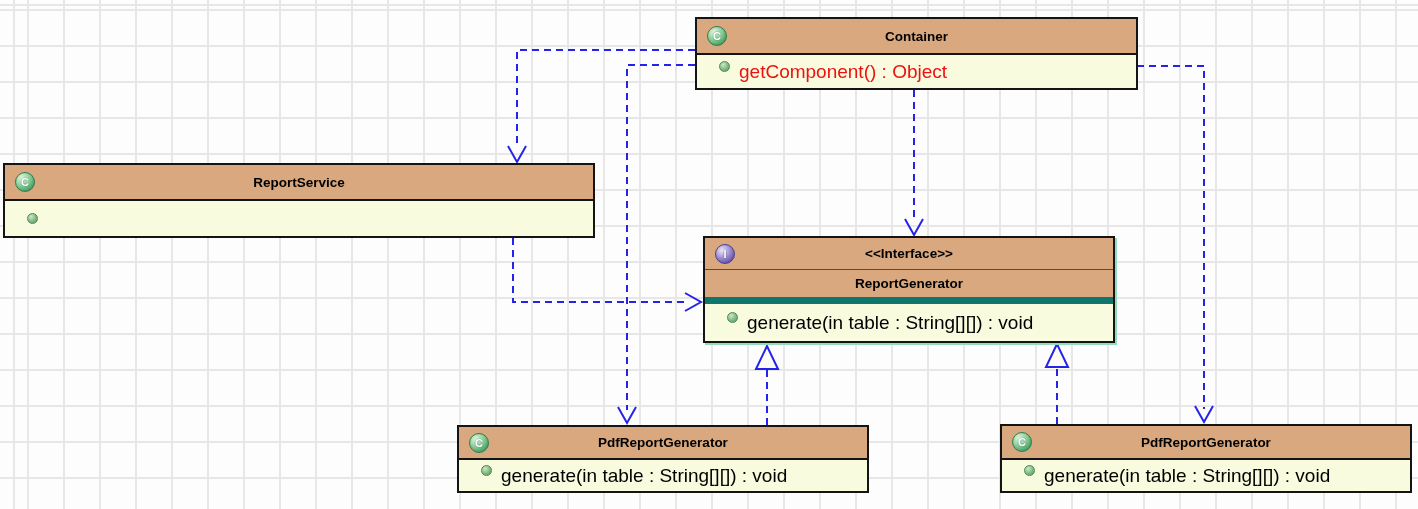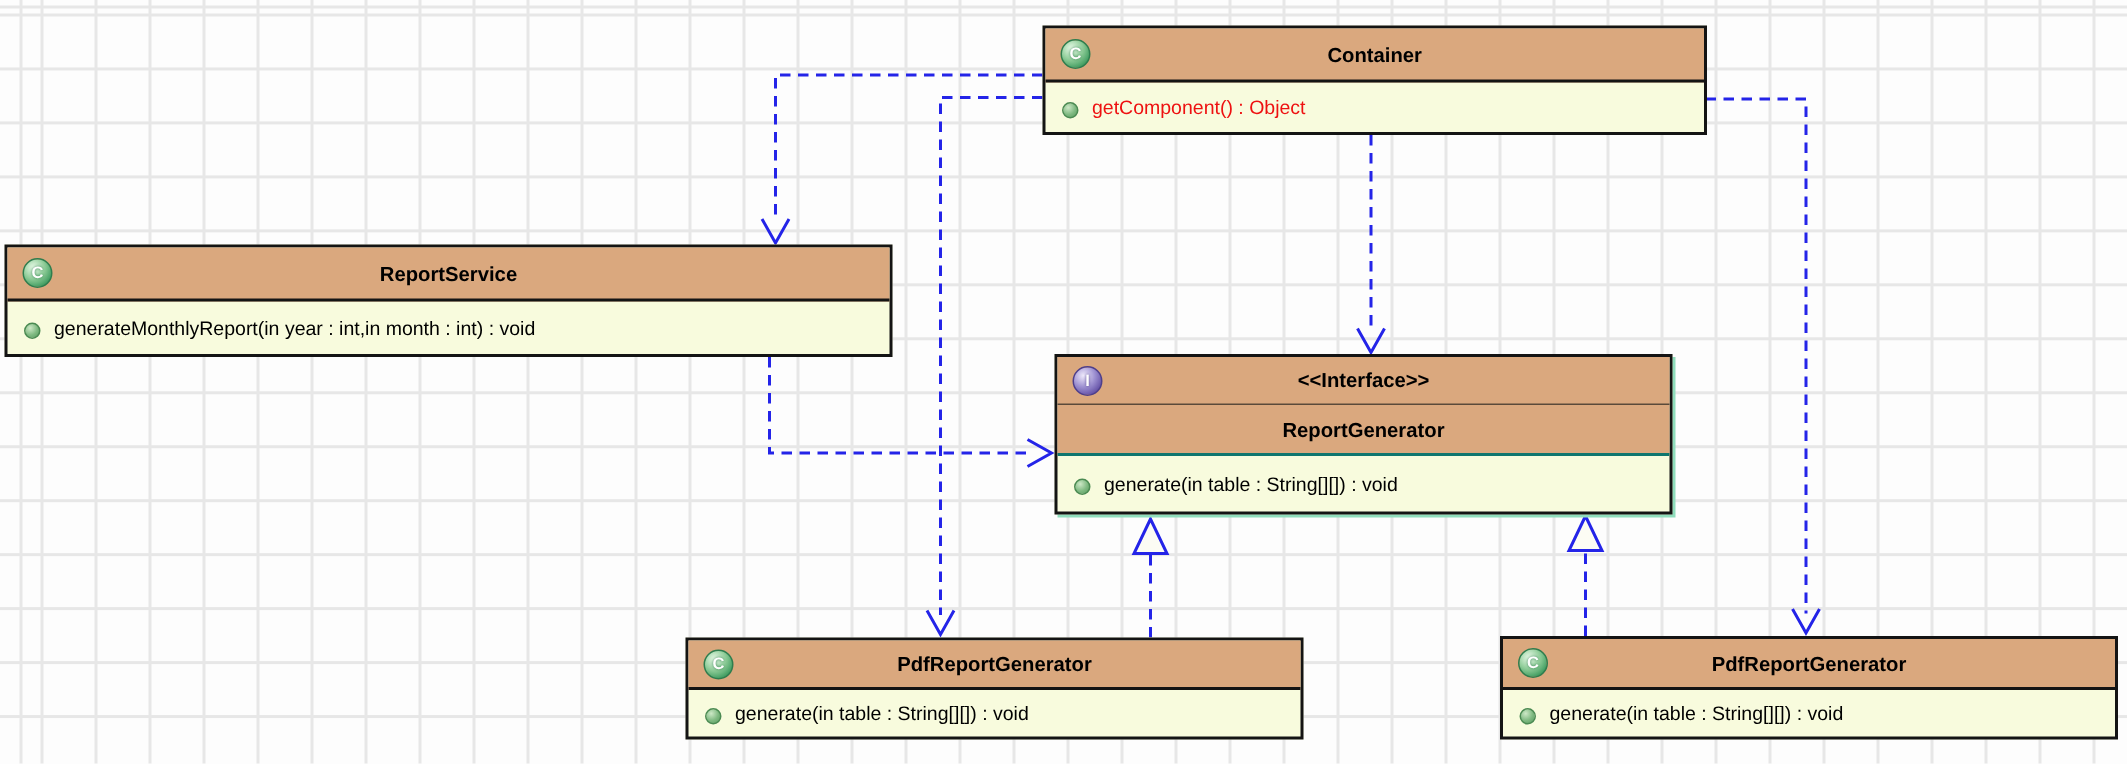--- a/index.html
+++ b/index.html
@@ -23,43 +23,43 @@
   .node{
     position:absolute;box-sizing:border-box;
     border:2px solid #141414;background:#F8FBDD;
   }
   .node.selected{box-shadow:2px 2px 0 #8FDDBC;}
   .hdr{
     position:relative;background:#DAA87E;border-bottom:2px solid #141414;
     display:flex;align-items:center;justify-content:center;
     font-weight:bold;font-size:13.5px;color:#000;box-sizing:border-box;
   }
-  .hdr.sub{border-bottom:2px solid #0f766e;}
+  .hdr.sub{border-bottom:7px solid #0f766e;}
   .hdr.stereo{border-bottom:1px solid #5a4a3a;}
   .badge{
     position:absolute;left:10px;top:50%;transform:translateY(-50%);
     width:18px;height:18px;border-radius:50%;
     display:flex;align-items:center;justify-content:center;
     font-size:11px;font-weight:bold;color:#fff;
   }
   .badge.class{
     background:radial-gradient(circle at 35% 30%,#eafbe9 0%,#8CCB96 45%,#47A065 75%,#2F7D4E 100%);
     border:1px solid #2F7D4E;color:#ffffff;
     text-shadow:0 0 2px #2F7D4E;
   }
   .badge.iface{
     background:radial-gradient(circle at 35% 30%,#efeafb 0%,#9C8FD0 45%,#6A58AB 75%,#4E3F8B 100%);
     border:1px solid #4E3F8B;color:#ffffff;
     text-shadow:0 0 2px #4E3F8B;
   }
   .body{display:flex;flex-direction:column;justify-content:center;box-sizing:border-box;flex:1;}
   .node{display:flex;flex-direction:column;}
   .method{
-    display:flex;align-items:flex-end;gap:9px;padding-left:11px;
-    font-size:13px;color:#000;white-space:nowrap;
+    display:flex;align-items:flex-start;gap:9px;padding-left:22px;
+    font-size:19px;color:#000;white-space:nowrap;
   }
   .method.red{color:#EE1111;}
   .dot{
     width:11px;height:11px;border-radius:50%;flex:0 0 auto;
     background:radial-gradient(circle at 35% 30%,#CDE8C6 0%,#7FB981 55%,#589A5E 100%);
     border:1px solid #4B8A52;box-sizing:border-box;
   }
 </style>
 </head>
 <body>
@@ -118,21 +118,20 @@
   </div>
 
   <div class="node" style="left:3px;top:163px;width:592px;height:75px;">
     <div class="hdr" style="height:36px;">
       <span class="badge class">C</span>
       <span>ReportService</span>
     </div>
     <div class="body">
       <div class="method">
         <span class="dot"></span>
-        <span>generateMonthlyReport(in year : int,in month : int) : void</span>
       </div>
     </div>
   </div>
 
   <div class="node selected" style="left:703px;top:236px;width:412px;height:107px;">
     <div class="hdr stereo" style="height:32px;">
       <span class="badge iface">I</span>
       <span>&lt;&lt;Interface&gt;&gt;</span>
     </div>
     <div class="hdr sub" style="height:34px;">

